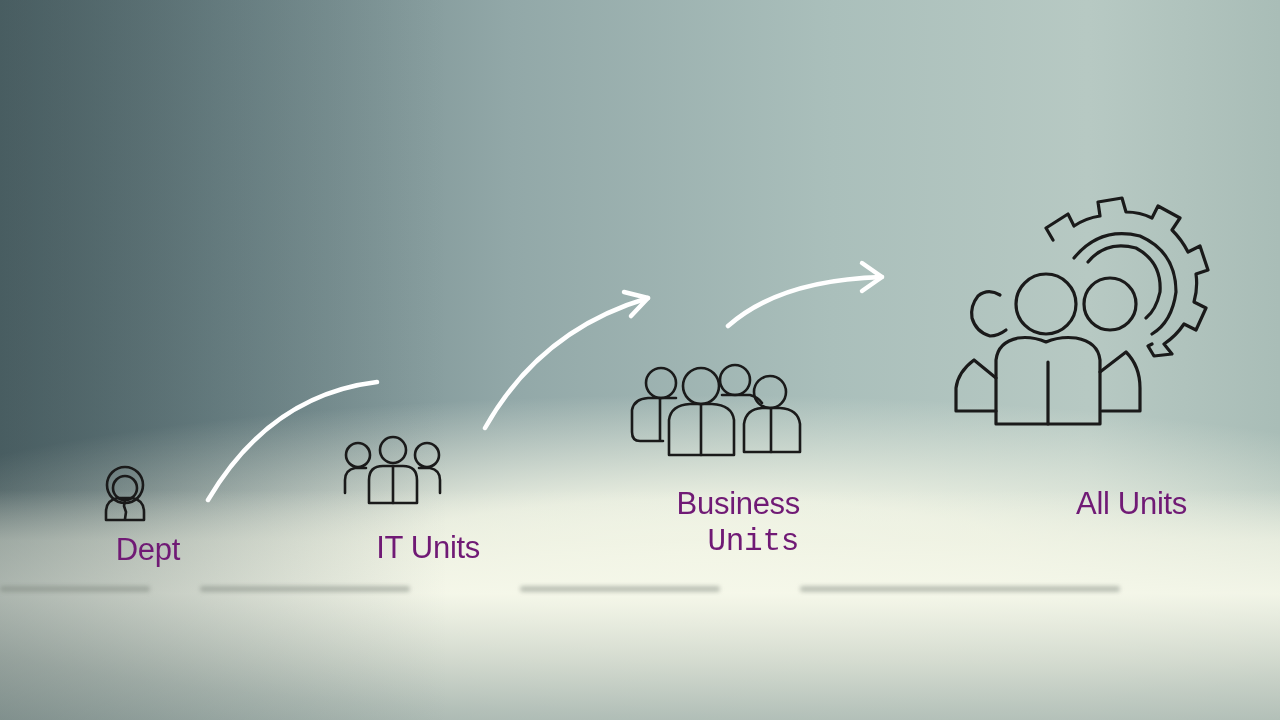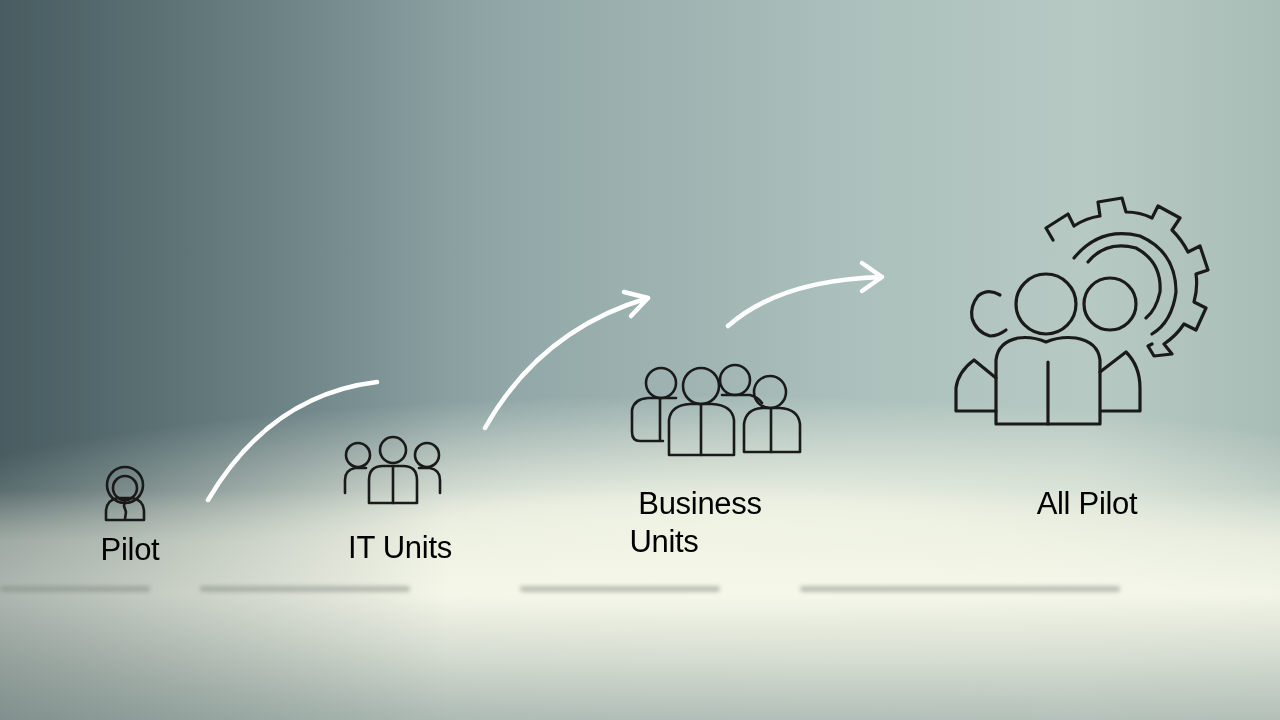--- a/index.html
+++ b/index.html
@@ -23,22 +23,22 @@
       background: linear-gradient(90deg, rgba(60,80,84,0.35) 0%, rgba(60,80,84,0) 35%, rgba(60,80,84,0) 100%);
       pointer-events: none;
     }
     .shadow-line {
       position: absolute; height: 6px; border-radius: 3px;
       background: rgba(120,128,120,0.45); filter: blur(2px);
     }
     .stage { position: absolute; }
     .stage svg { position: absolute; overflow: visible; }
     .label {
-      position: absolute; color: #000000; font-size: 31px; line-height: 36px;
-      text-align: center; white-space: nowrap; letter-spacing: -0.3px;
+      position: absolute; color: #701a75; font-size: 31px; line-height: 36px;
+      text-align: right; white-space: nowrap; letter-spacing: -0.3px;
     }
     .arrows { position: absolute; left: 0; top: 0; width: 1280px; height: 720px; overflow: visible; }
   </style>
 </head>
 <body>
 
 <div class="bg-top"></div>
 <div class="bg-floor"></div>
 <div class="bg-vignette"></div>
 
@@ -63,21 +63,21 @@
 
 <div class="stage">
   <svg style="left:0;top:0;" width="1280" height="720" viewBox="0 0 1280 720">
     <g fill="none" stroke="#1a1a1a" stroke-width="2.6" stroke-linecap="round" stroke-linejoin="round">
       <circle cx="125" cy="485" r="18"></circle>
       <circle cx="125" cy="488" r="12"></circle>
       <path d="M106 520 L106 512 Q106 500 118 498 L132 498 Q144 500 144 512 L144 520 Z"></path>
       <path d="M125 500 L124 506 L126 512 L125 519"></path>
     </g>
   </svg>
-  <div class="label" style="left:80px;top:532px;width:100px;">Pilot</div>
+  <div class="label" style="left:80px;top:532px;width:100px;">Dept</div>
 </div>
 
 <div class="stage">
   <svg style="left:0;top:0;" width="1280" height="720" viewBox="0 0 1280 720">
     <g fill="none" stroke="#1a1a1a" stroke-width="2.6" stroke-linecap="round" stroke-linejoin="round">
       <circle cx="358" cy="455" r="12"></circle>
       <path d="M345 493 L345 480 Q345 470 355 468 L366 468"></path>
       <circle cx="427" cy="455" r="12"></circle>
       <path d="M440 493 L440 480 Q440 470 430 468 L419 468"></path>
       <circle cx="393" cy="450" r="13"></circle>
@@ -98,21 +98,21 @@
       <path d="M722 395 L750 395 Q758 397 762 403"></path>
       <circle cx="701" cy="386" r="18"></circle>
       <path d="M669 455 L669 420 Q671 405 690 404 L712 404 Q732 405 734 420 L734 455 Z"></path>
       <path d="M701 405 L701 455"></path>
       <circle cx="770" cy="392" r="16"></circle>
       <path d="M744 452 L744 424 Q746 409 762 408 L780 408 Q798 409 800 424 L800 452 Z"></path>
       <path d="M771 409 L771 452"></path>
     </g>
   </svg>
   <div class="label" style="left:600px;top:486px;width:200px;">Business</div>
-  <div class="label" style="left:564px;top:524px;width:200px;">Units</div>
+  <div class="label" style="left:599px;top:524px;width:200px;font-family:Liberation Mono, monospace;">Units</div>
 </div>
 
 <div class="stage">
   <svg style="left:0;top:0;" width="1280" height="720" viewBox="0 0 1280 720">
     <g fill="none" stroke="#1a1a1a" stroke-width="3.2" stroke-linecap="round" stroke-linejoin="round">
 
       <g>
         <path d="M1053 240 L1046 228 L1068 214 L1074 226 Q1086 218 1100 216 L1098 202 L1122 198 L1126 212
                  Q1140 212 1152 218 L1158 206 L1180 218 L1172 230 Q1182 240 1188 252 L1200 246 L1208 270 L1196 274
                  Q1198 288 1194 302 L1206 308 L1196 330 L1184 324 Q1176 336 1164 344 L1172 354 L1154 356 L1148 346 L1152 344"></path>
@@ -127,14 +127,14 @@
       <circle cx="1046" cy="304" r="30"></circle>
 
       <path d="M996 411 L956 411 L956 388 Q958 372 974 360 L996 378"></path>
 
       <path d="M1100 372 L1126 352 Q1140 366 1140 388 L1140 411 L1102 411"></path>
 
       <path d="M996 424 L996 360 Q998 342 1018 338 Q1032 336 1046 342 Q1060 336 1076 338 Q1098 342 1100 360 L1100 424 Z"></path>
       <path d="M1048 362 L1048 424"></path>
     </g>
   </svg>
-  <div class="label" style="left:987px;top:486px;width:200px;">All Pilot</div>
+  <div class="label" style="left:987px;top:486px;width:200px;">All Units</div>
 </div>
 
 </body></html>

